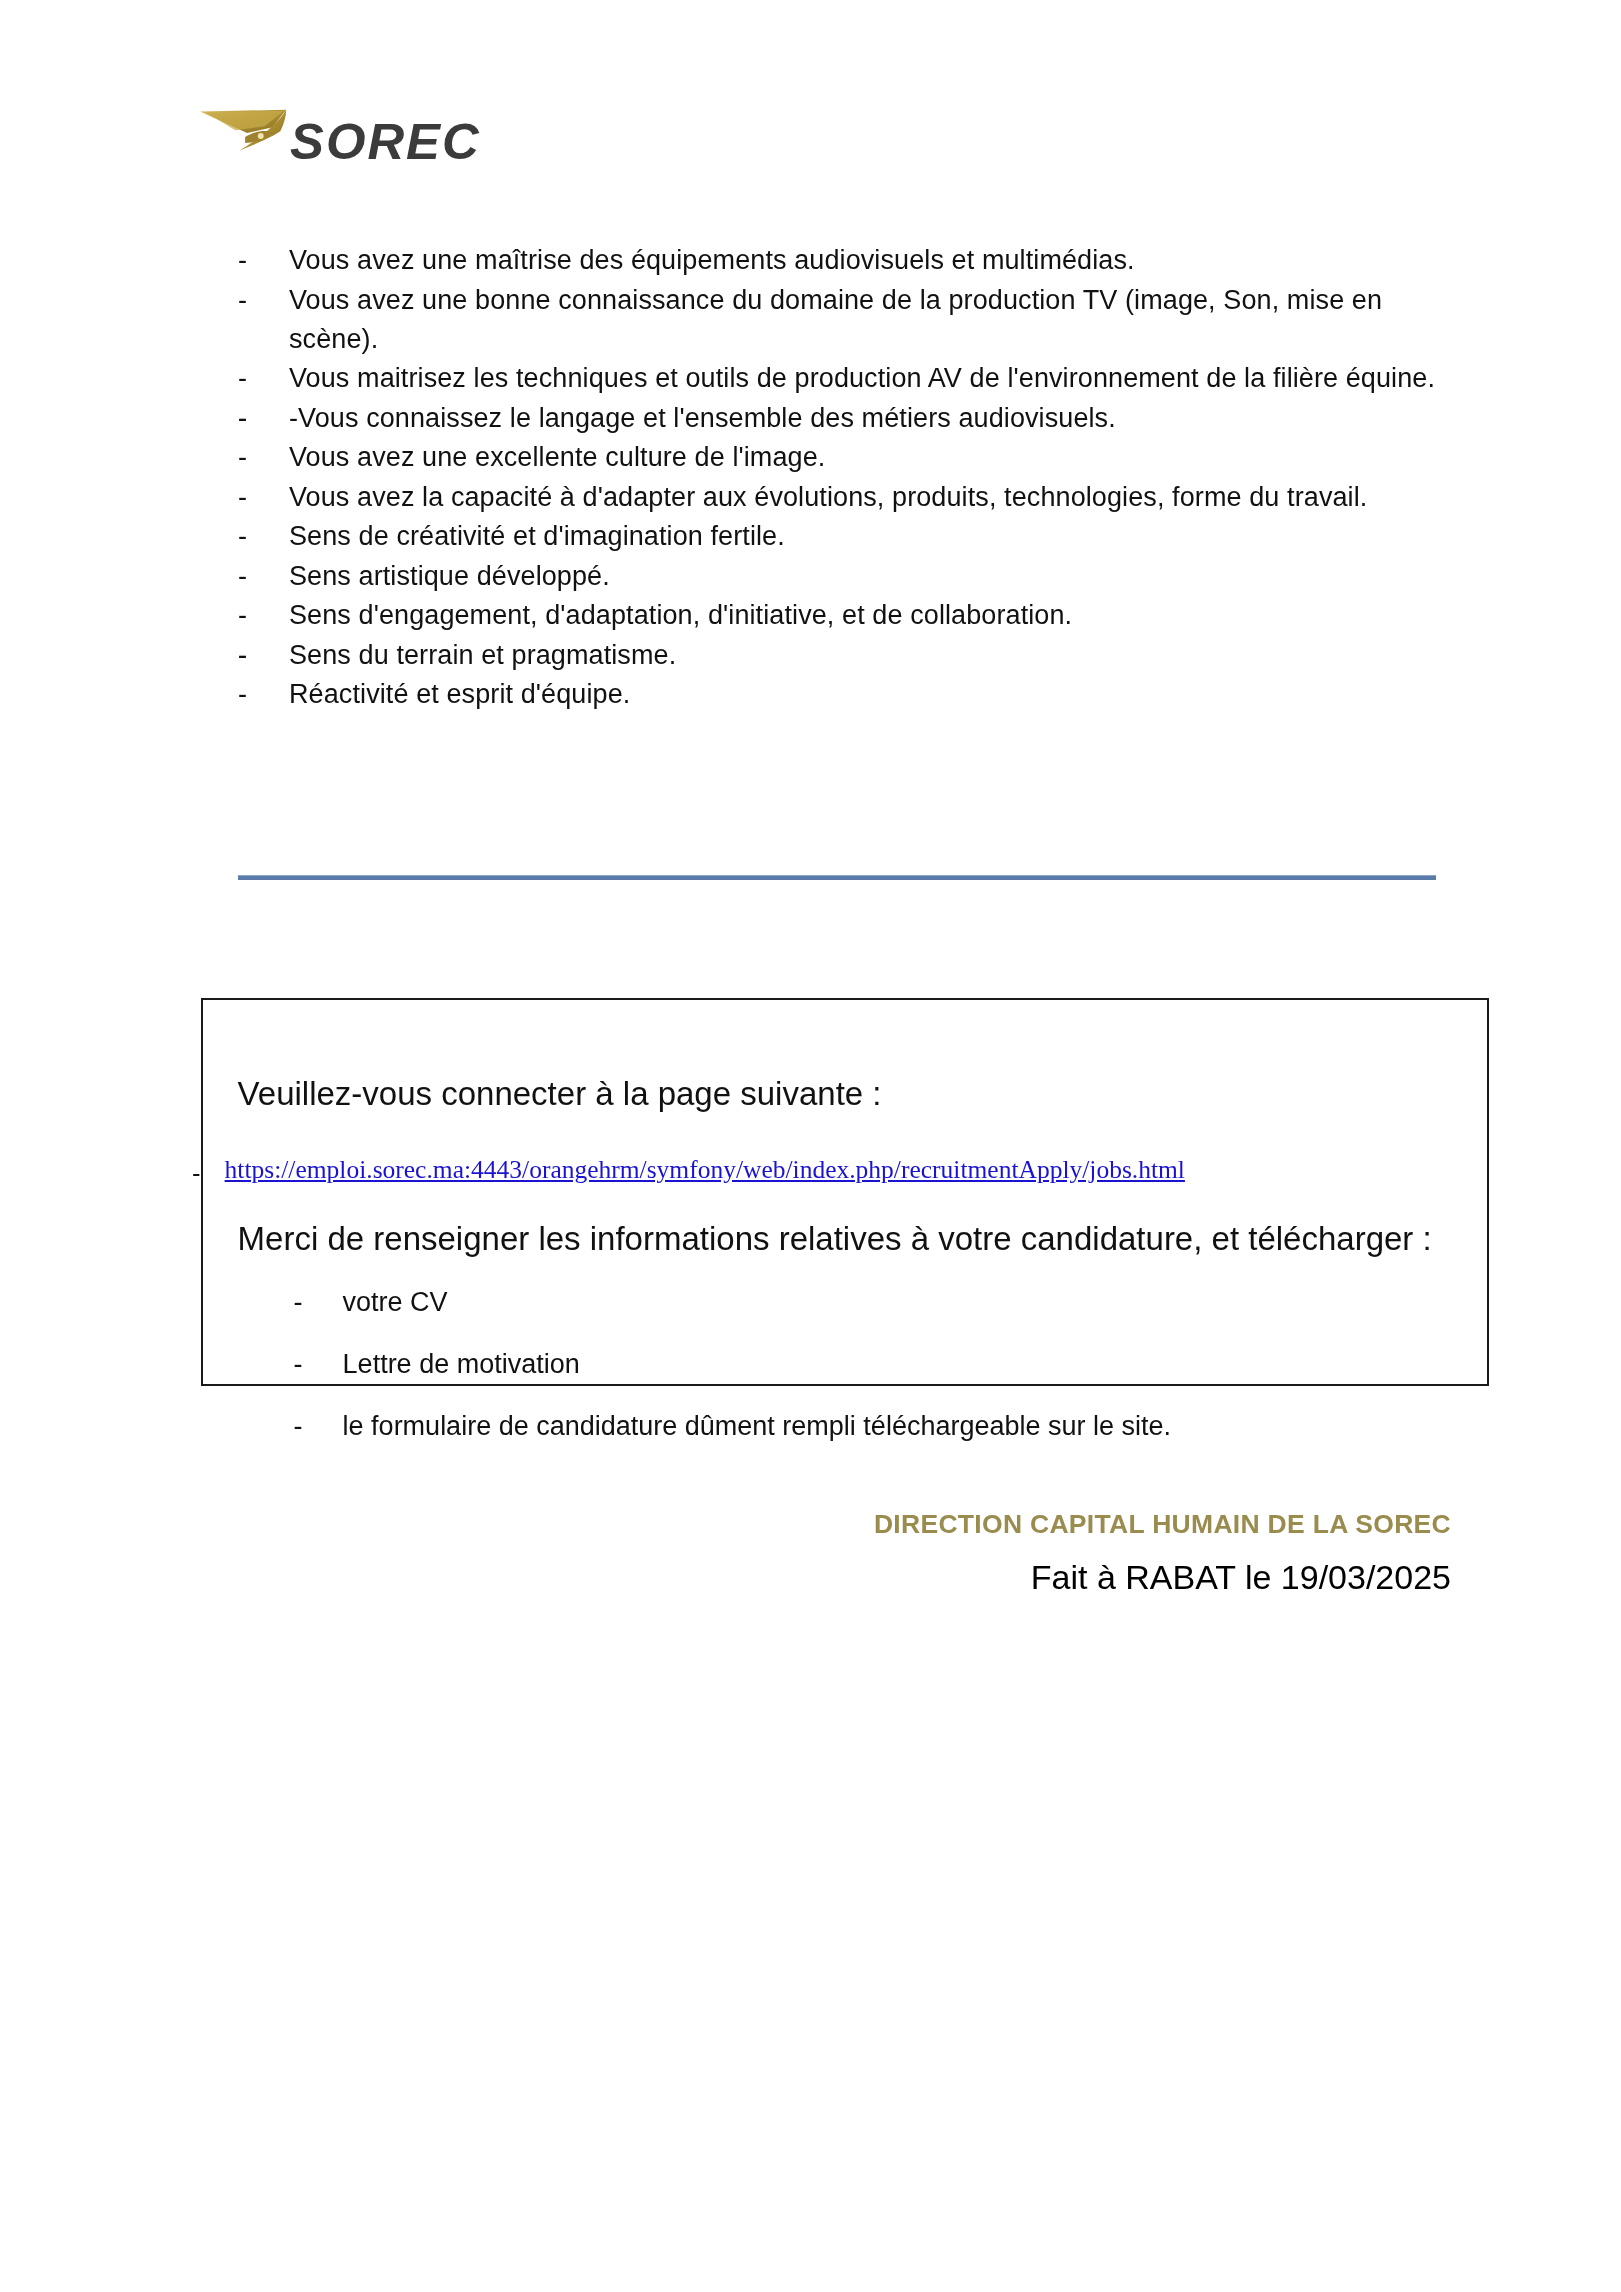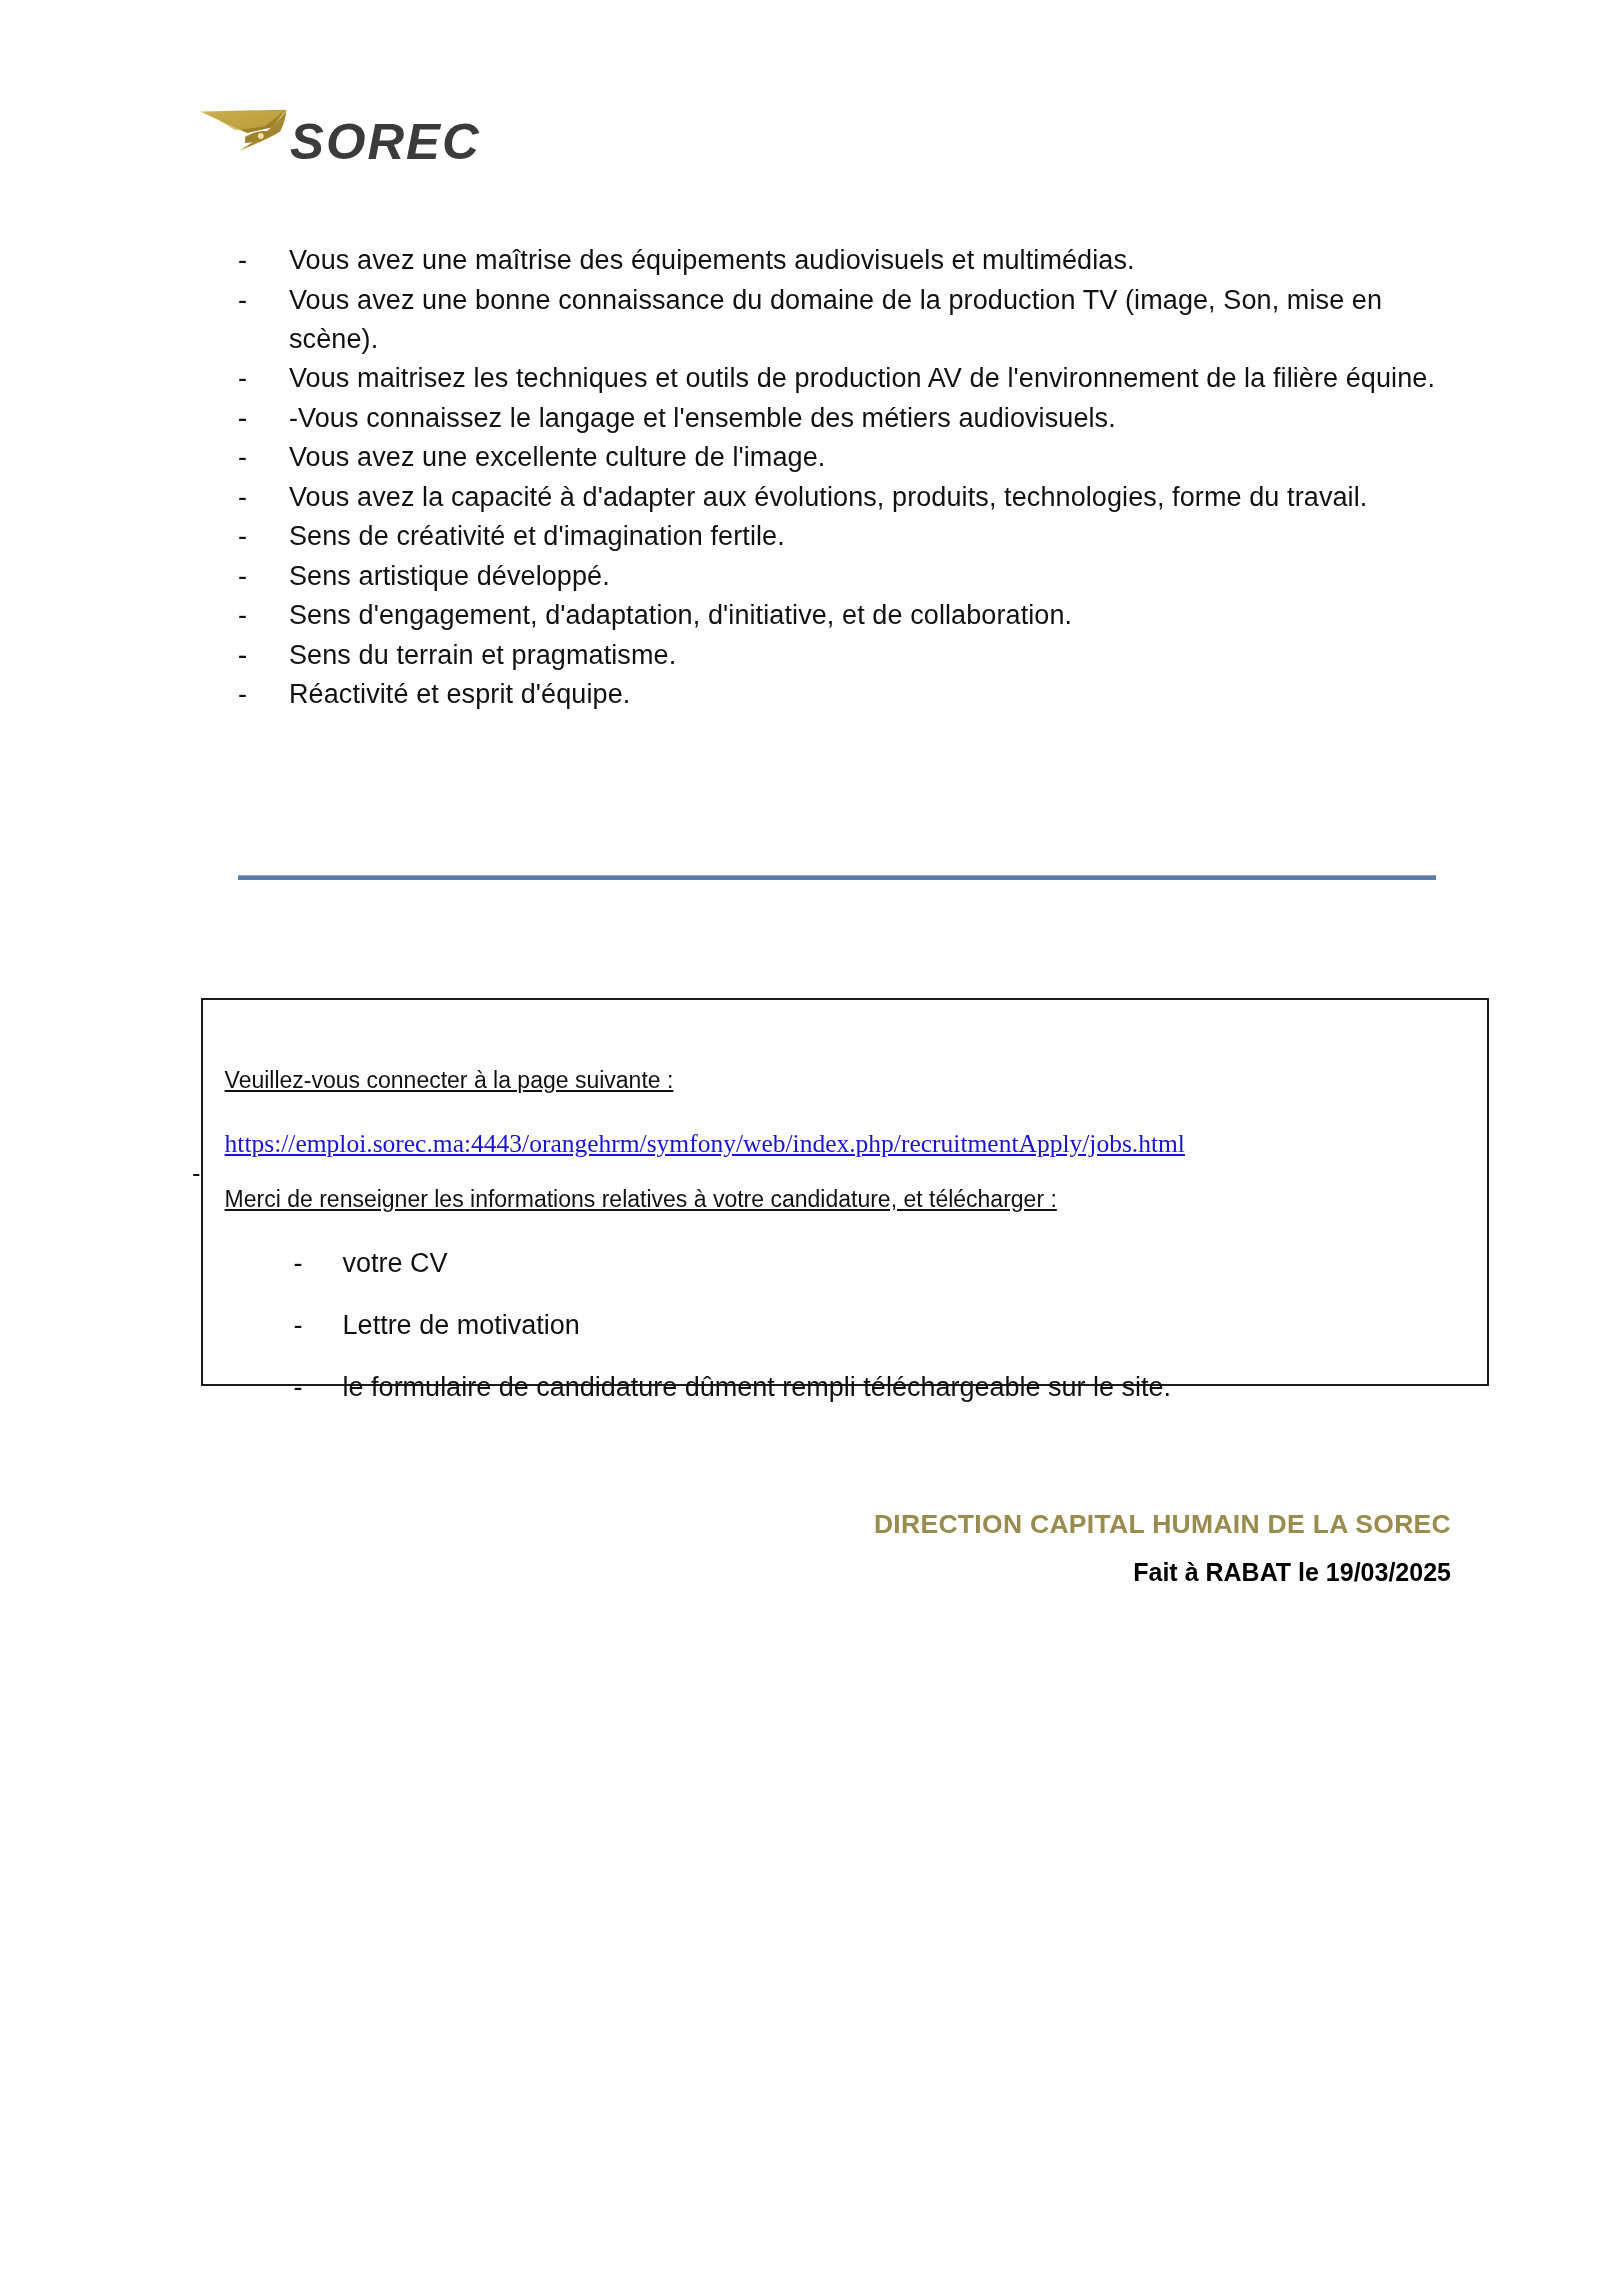--- a/index.html
+++ b/index.html
@@ -76,25 +76,24 @@
     border: 2px solid #1a1a1a;
     box-sizing: border-box;
   }
   .apply-inner {
     position: absolute;
     left: 21.6px;
     top: 61px;
     width: 1245px;
   }
   .apply-line {
-    font-size: 23px;
+    font-size: 33px;
     line-height: 39px;
     color: #111111;
-    margin: 0;
-    text-decoration: underline;
+    margin: 13px;
   }
   .apply-link {
     display: inline-block;
     margin-top: 27.4px;
     margin-bottom: 19.6px;
     font-family: "Liberation Serif", serif;
     font-size: 25.5px;
     line-height: 33px;
     color: #1a13d2;
     text-decoration: underline;
@@ -137,22 +136,22 @@
     text-align: right;
   }
   .footer-dept {
     font-size: 26.5px;
     font-weight: bold;
     letter-spacing: 0.3px;
     color: #9a8c4e;
     margin: 0 0 17.6px 0;
   }
   .footer-date {
-    font-size: 25px;
-    font-weight: bold;
+    font-size: 34px;
+    font-weight: normal;
     color: #000000;
     margin: 0;
   }
 </style>
 </head>
 <body>
 
 <div id="page">
 
   <div class="logo-block">

